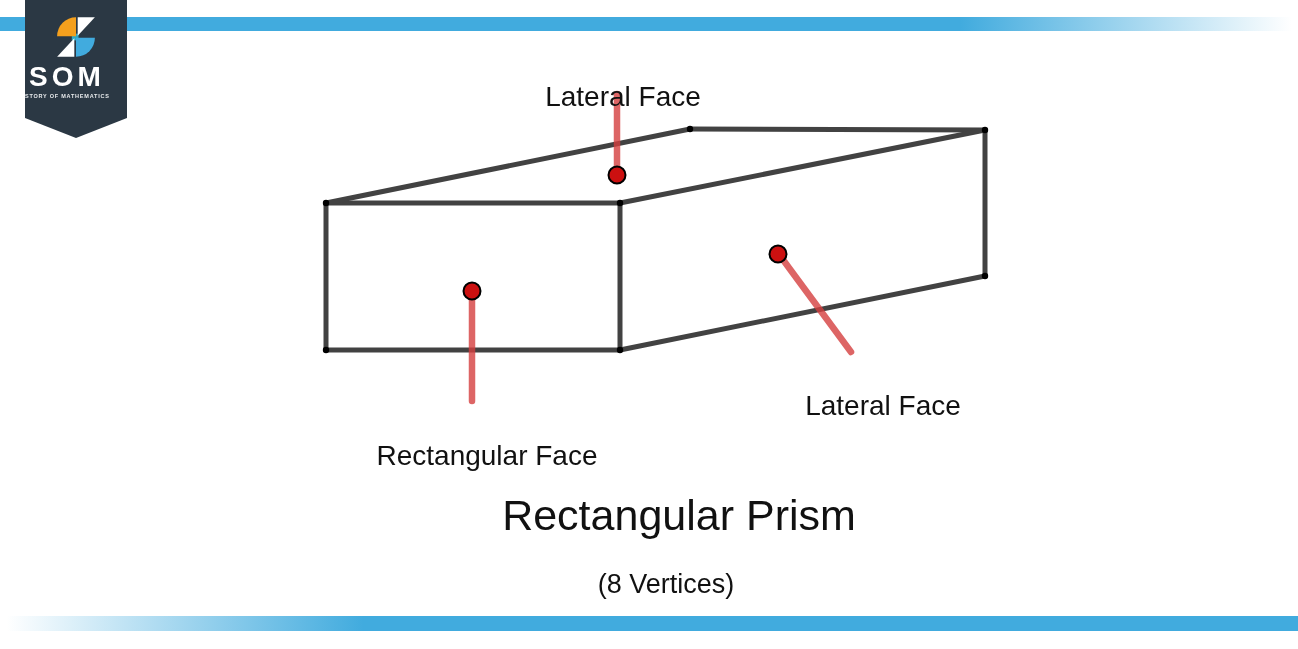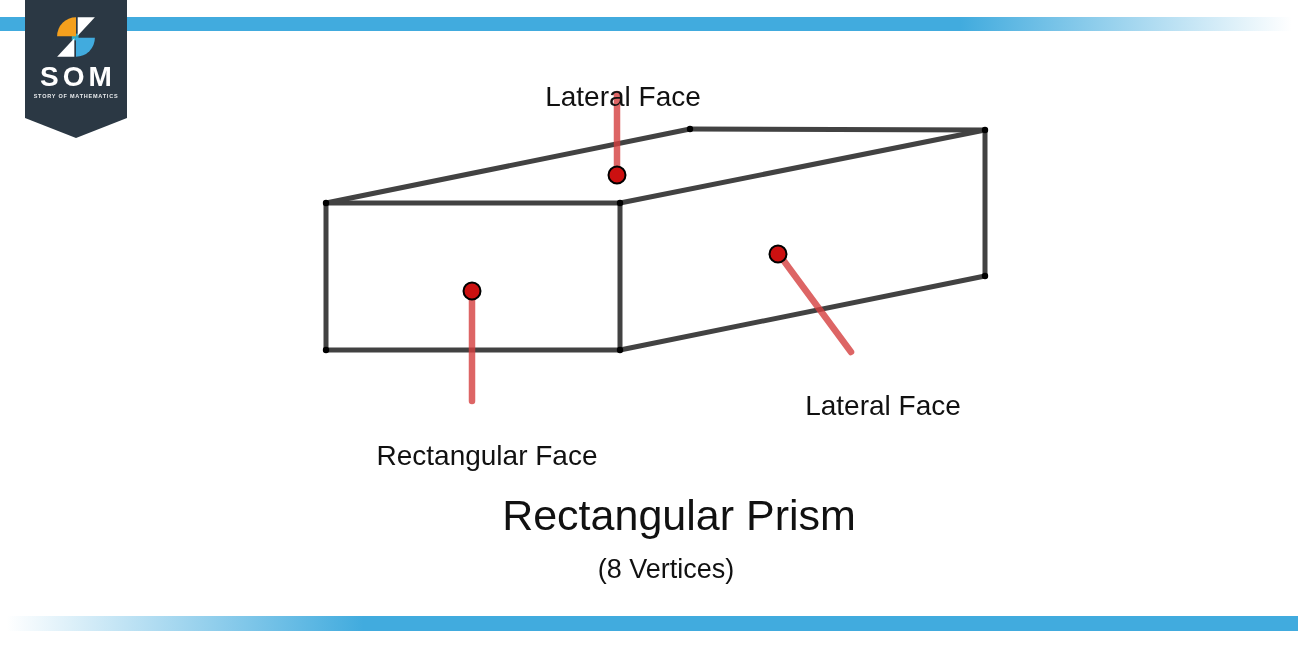--- a/index.html
+++ b/index.html
@@ -13,39 +13,39 @@
     background:linear-gradient(90deg, var(--bar) 0%, var(--bar) 74%, var(--bar-t) 99.5%);
   }
   .bar.bottom{
     top:616px;height:15px;
     background:linear-gradient(90deg, var(--bar-t) 0.5%, var(--bar) 28%, var(--bar) 100%);
   }
   .banner{
     position:absolute;left:25px;top:0;width:102px;height:138px;
     background:var(--banner);
     clip-path:polygon(0 0,100% 0,100% 85.5%,50% 100%,0 85.5%);
-    z-index:5;text-align:center;
+    z-index:5;text-align:left;
   }
   .banner .icon{display:block;margin:16px auto 0 auto;width:42px;height:42px;}
   .banner .som{
     margin-top:5px;color:#fff;font-size:28px;font-weight:bold;
     letter-spacing:4px;padding-left:4px;line-height:1;
   }
   .banner .tagline{
     margin-top:3px;color:#E9EBED;font-size:5.5px;font-weight:bold;
     letter-spacing:0.78px;line-height:1;
   }
   .prism-svg{position:absolute;left:0;top:0;pointer-events:none;}
   .label{
     position:absolute;transform:translateX(-50%);white-space:nowrap;
     color:var(--ink);line-height:1.15;
   }
   .callout{font-size:28px;margin-top:24px;}
   .title{font-size:43px;}
-  .subtitle{font-size:27px;}
+  .subtitle{font-size:27px;margin-top:15px;}
 </style>
 </head>
 <body>
 
 <div class="page">
 
   <div class="bar top"></div>
   <div class="bar bottom"></div>
 
   <div class="banner">

